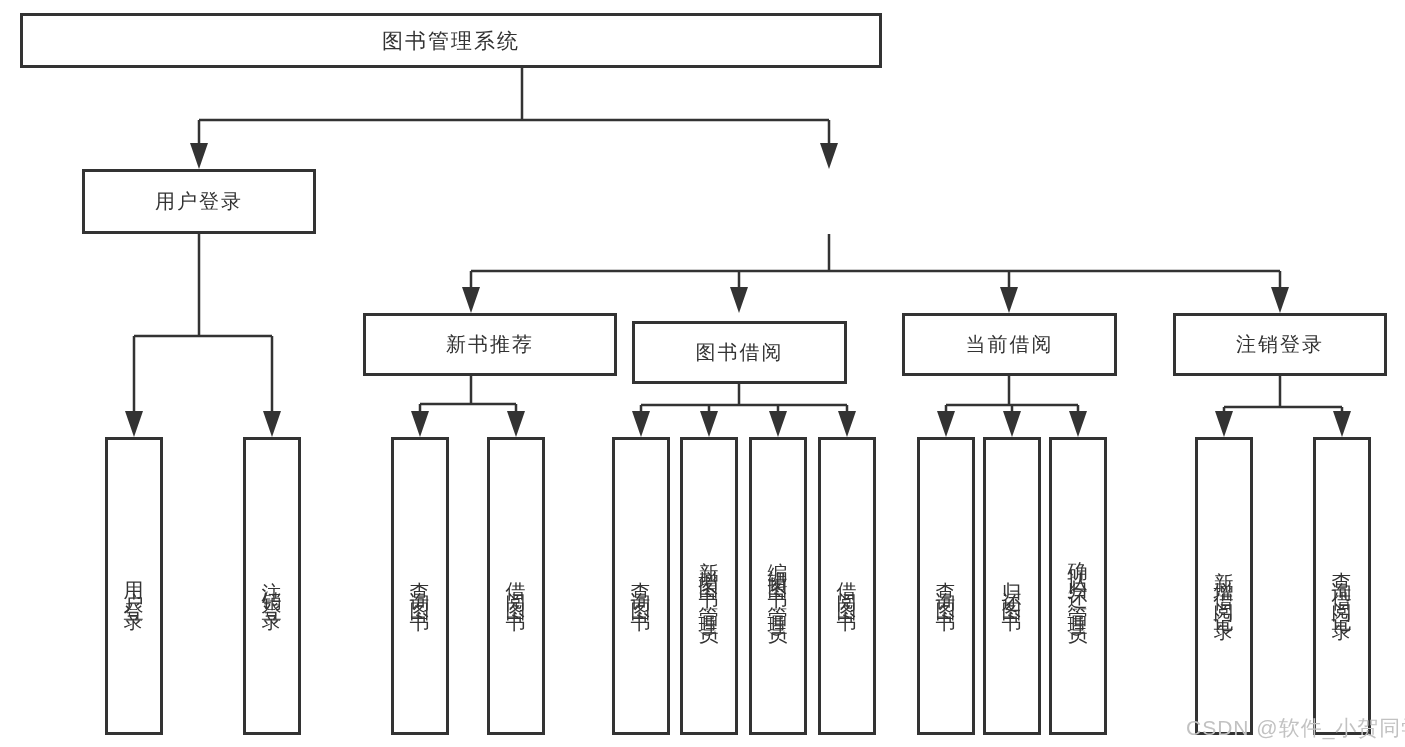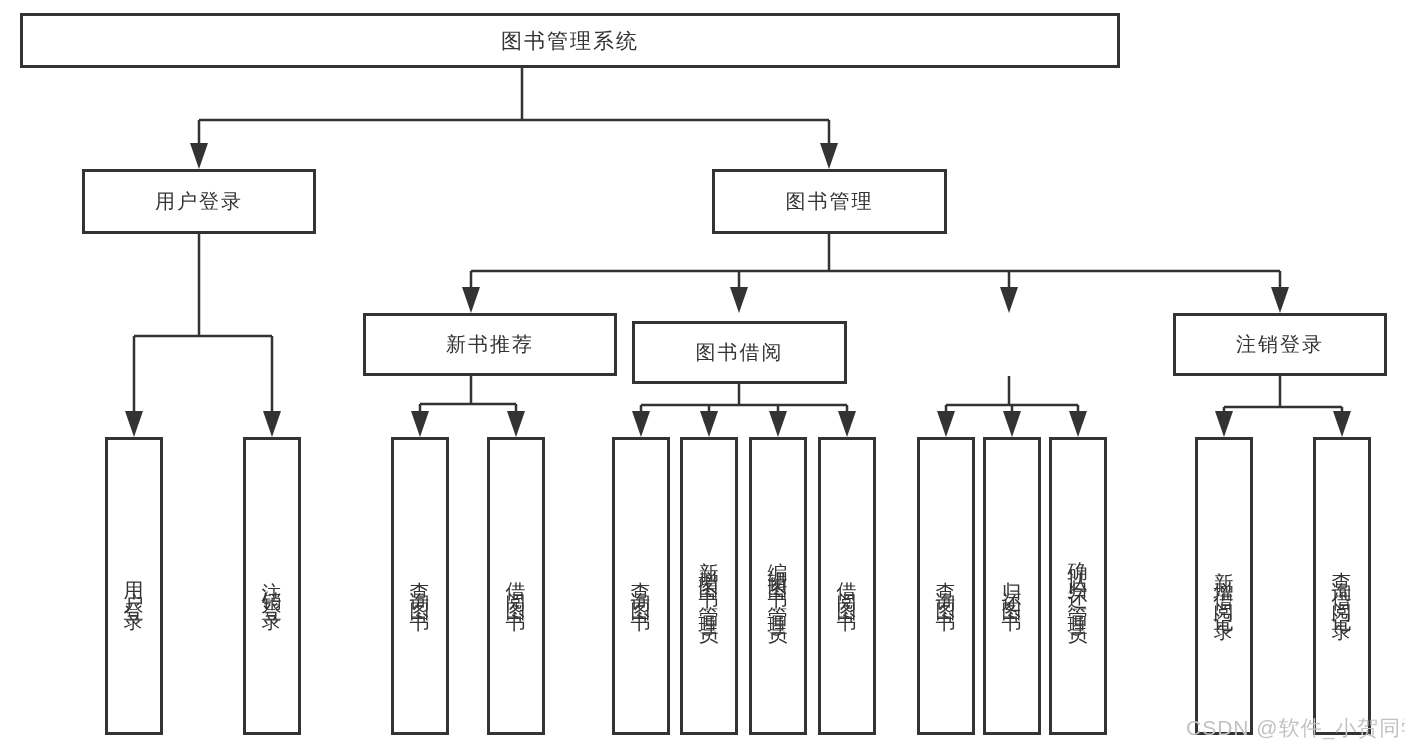--- a/index.html
+++ b/index.html
@@ -7,21 +7,21 @@
     position:relative;width:1405px;height:747px;background:#fff;overflow:hidden;
     font-family:"Liberation Sans",sans-serif;color:var(--text,#333);
   }
   .box{
     position:absolute;box-sizing:border-box;background:#fff;
     border:3px solid var(--line,#333);
     display:flex;align-items:center;justify-content:center;
     font-size:20px;letter-spacing:2px;color:var(--text,#333);
     z-index:2;
   }
-  .lvl1{left:20px;top:13px;width:1100px;height:55px;font-size:21px;}
+  .lvl1{left:20px;top:13px;width:862px;height:55px;font-size:21px;}
   .lvl2,.lvl3{font-size:20px;}
   .vbox{top:437px;width:58px;height:298px;z-index:2;}
   .vtext{
     writing-mode:vertical-lr;text-orientation:mixed;
     font-size:20px;letter-spacing:10px;line-height:1;
   }
   .vtext.long{letter-spacing:9px;}
   svg.connectors{position:absolute;left:0;top:0;width:1405px;height:747px;z-index:1;}
   .link{fill:none;stroke:var(--line,#333);stroke-width:2.5;}
   .arrow{fill:var(--line,#333);stroke:none;}
@@ -74,24 +74,24 @@
     <g>
       <path class="link" d="M1280,376 V407 M1224,407 H1342 M1224,407 V411 M1342,407 V411"></path>
       <path class="arrow" d="M1215,411 L1233,411 L1224,437 Z"></path>
       <path class="arrow" d="M1333,411 L1351,411 L1342,437 Z"></path>
     </g>
   </svg>
 
   <div class="box lvl1">图书管理系统</div>
 
   <div class="box lvl2" style="left:82px;top:169px;width:234px;height:65px;">用户登录</div>
-  <div class="box lvl2" style="left:712px;top:169px;width:235px;height:65px;">图书管理</div>
 
   <div class="box lvl3" style="left:363px;top:313px;width:254px;height:63px;">新书推荐</div>
   <div class="box lvl3" style="left:632px;top:313px;width:215px;height:63px;margin-top:8px;">图书借阅</div>
+  <div class="box lvl3" style="left:902px;top:313px;width:215px;height:63px;">当前借阅</div>
   <div class="box lvl3" style="left:1173px;top:313px;width:214px;height:63px;">注销登录</div>
 
   <div class="box vbox" style="left:105px;">
     <span class="vtext">用户登录</span>
   </div>
   <div class="box vbox" style="left:243px;">
     <span class="vtext">注销登录</span>
   </div>
 
   <div class="box vbox" style="left:391px;">

